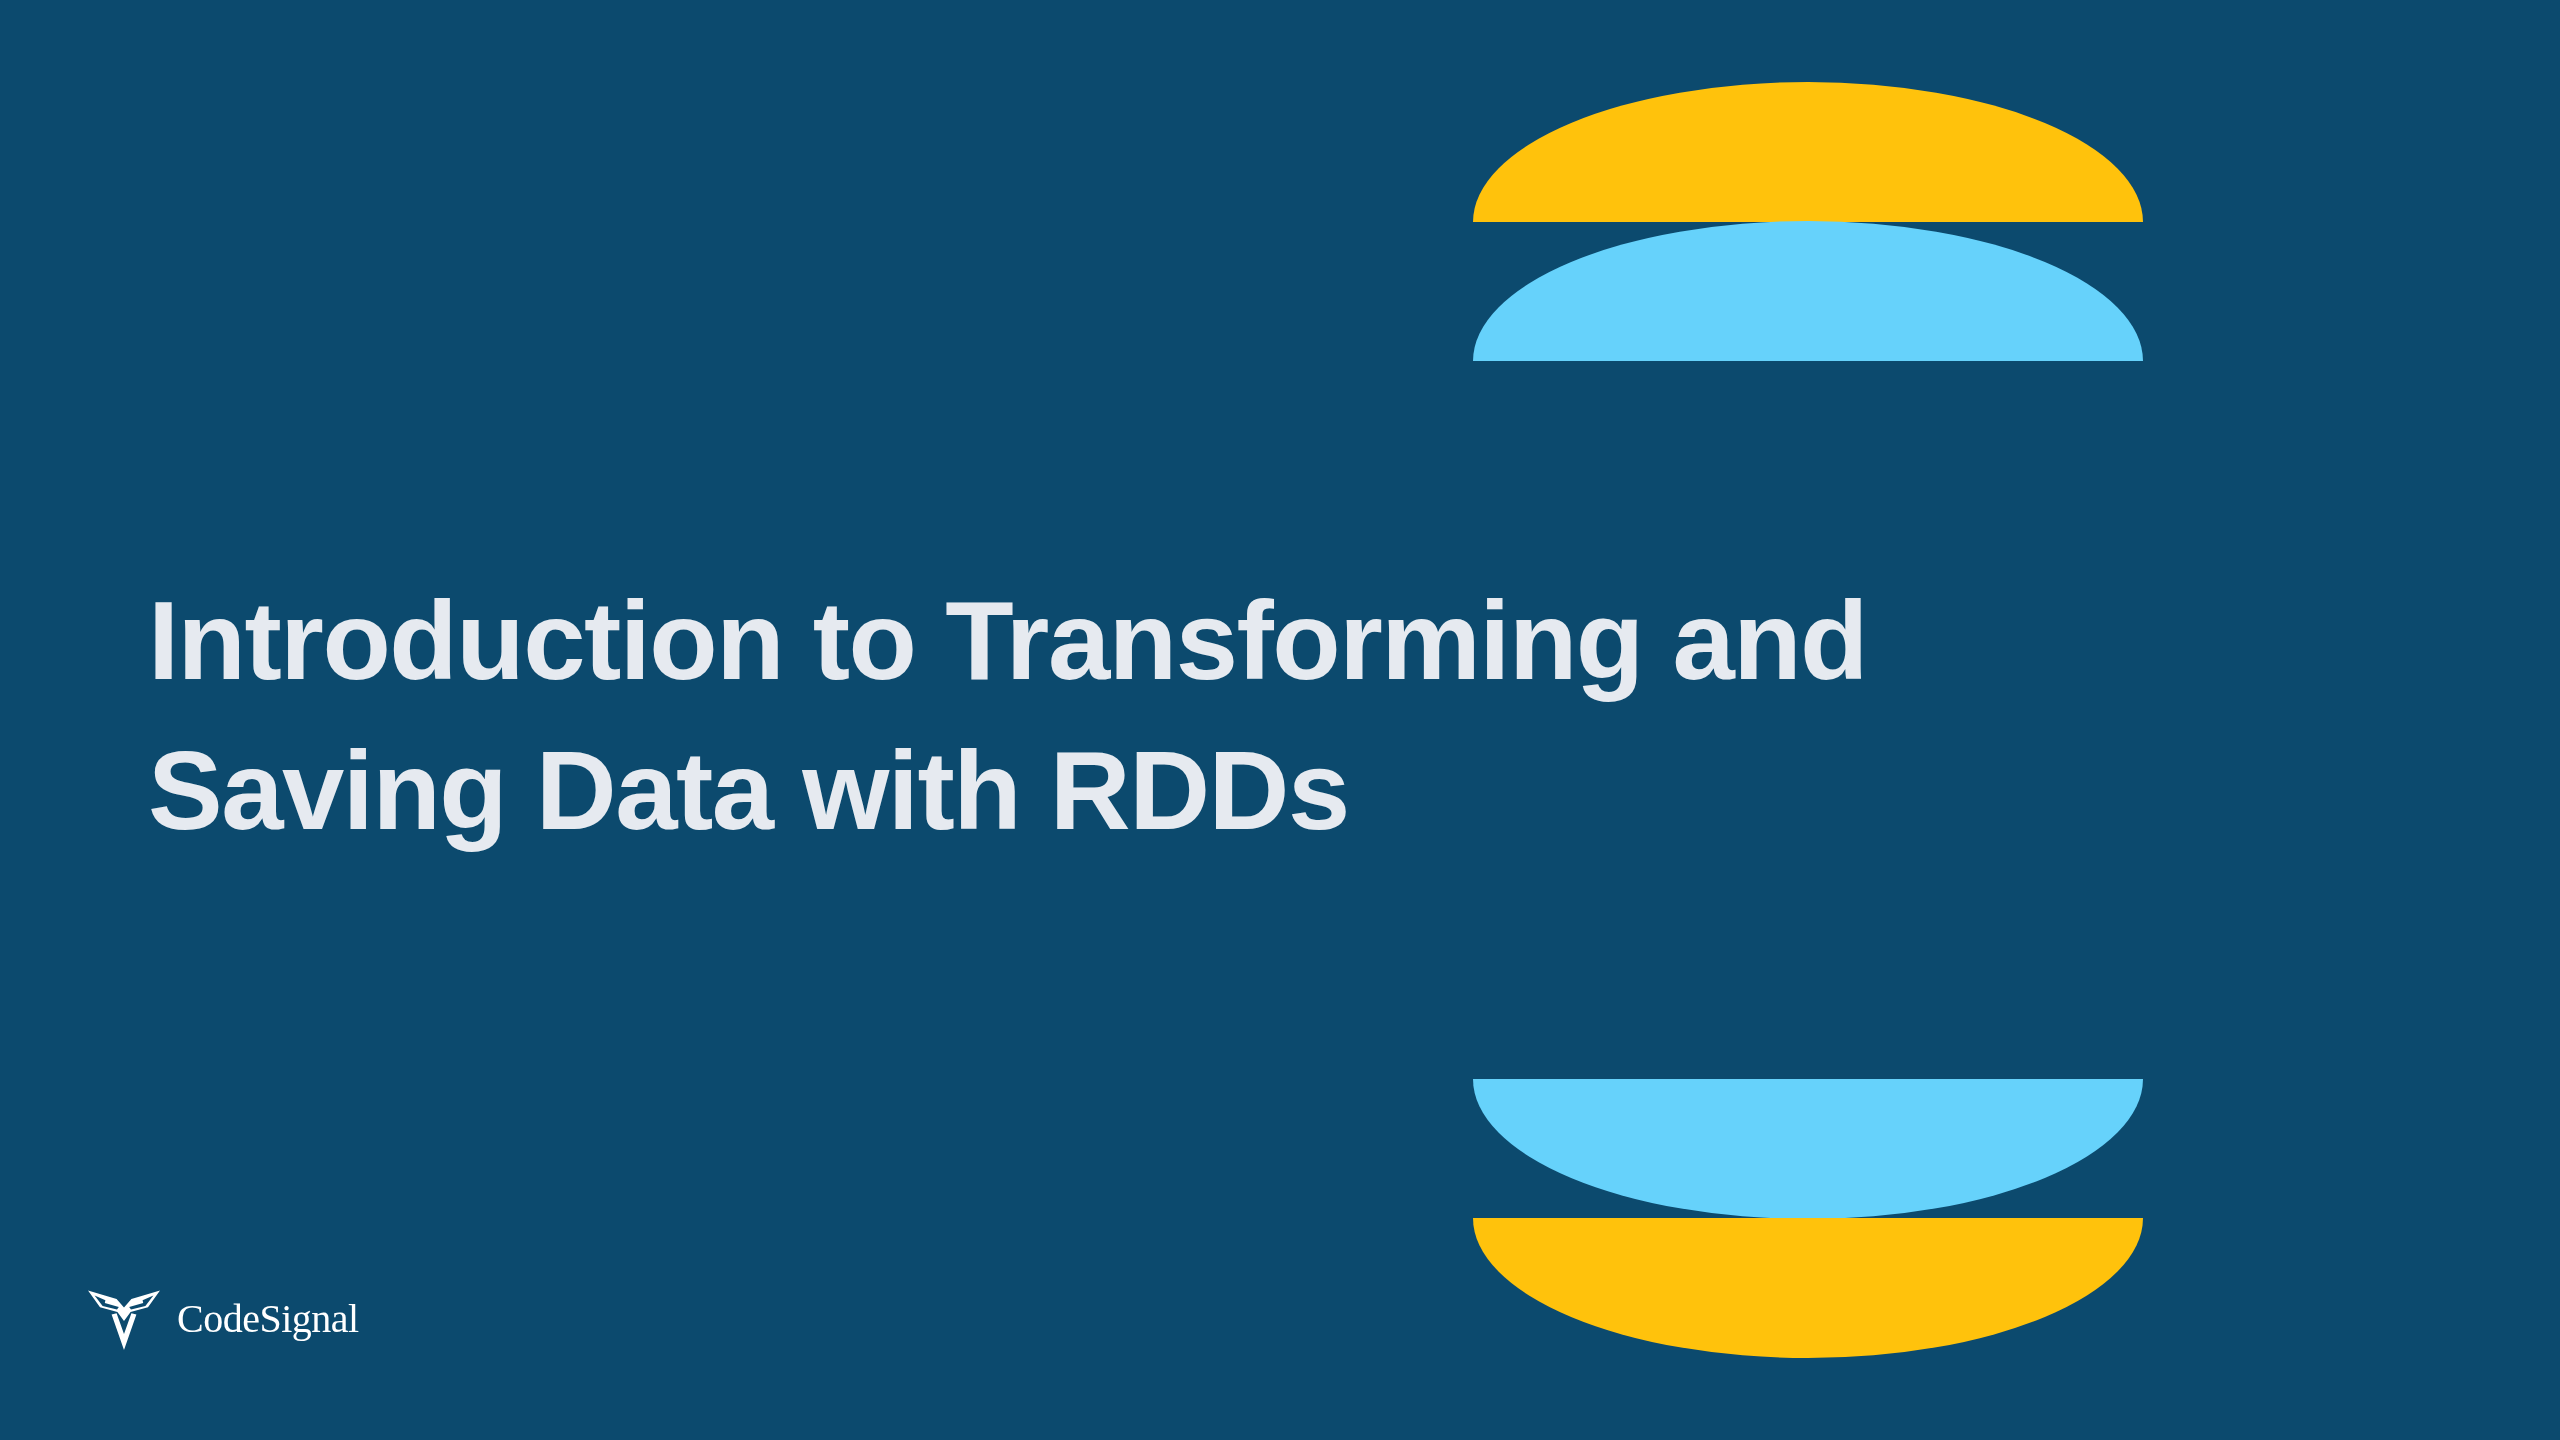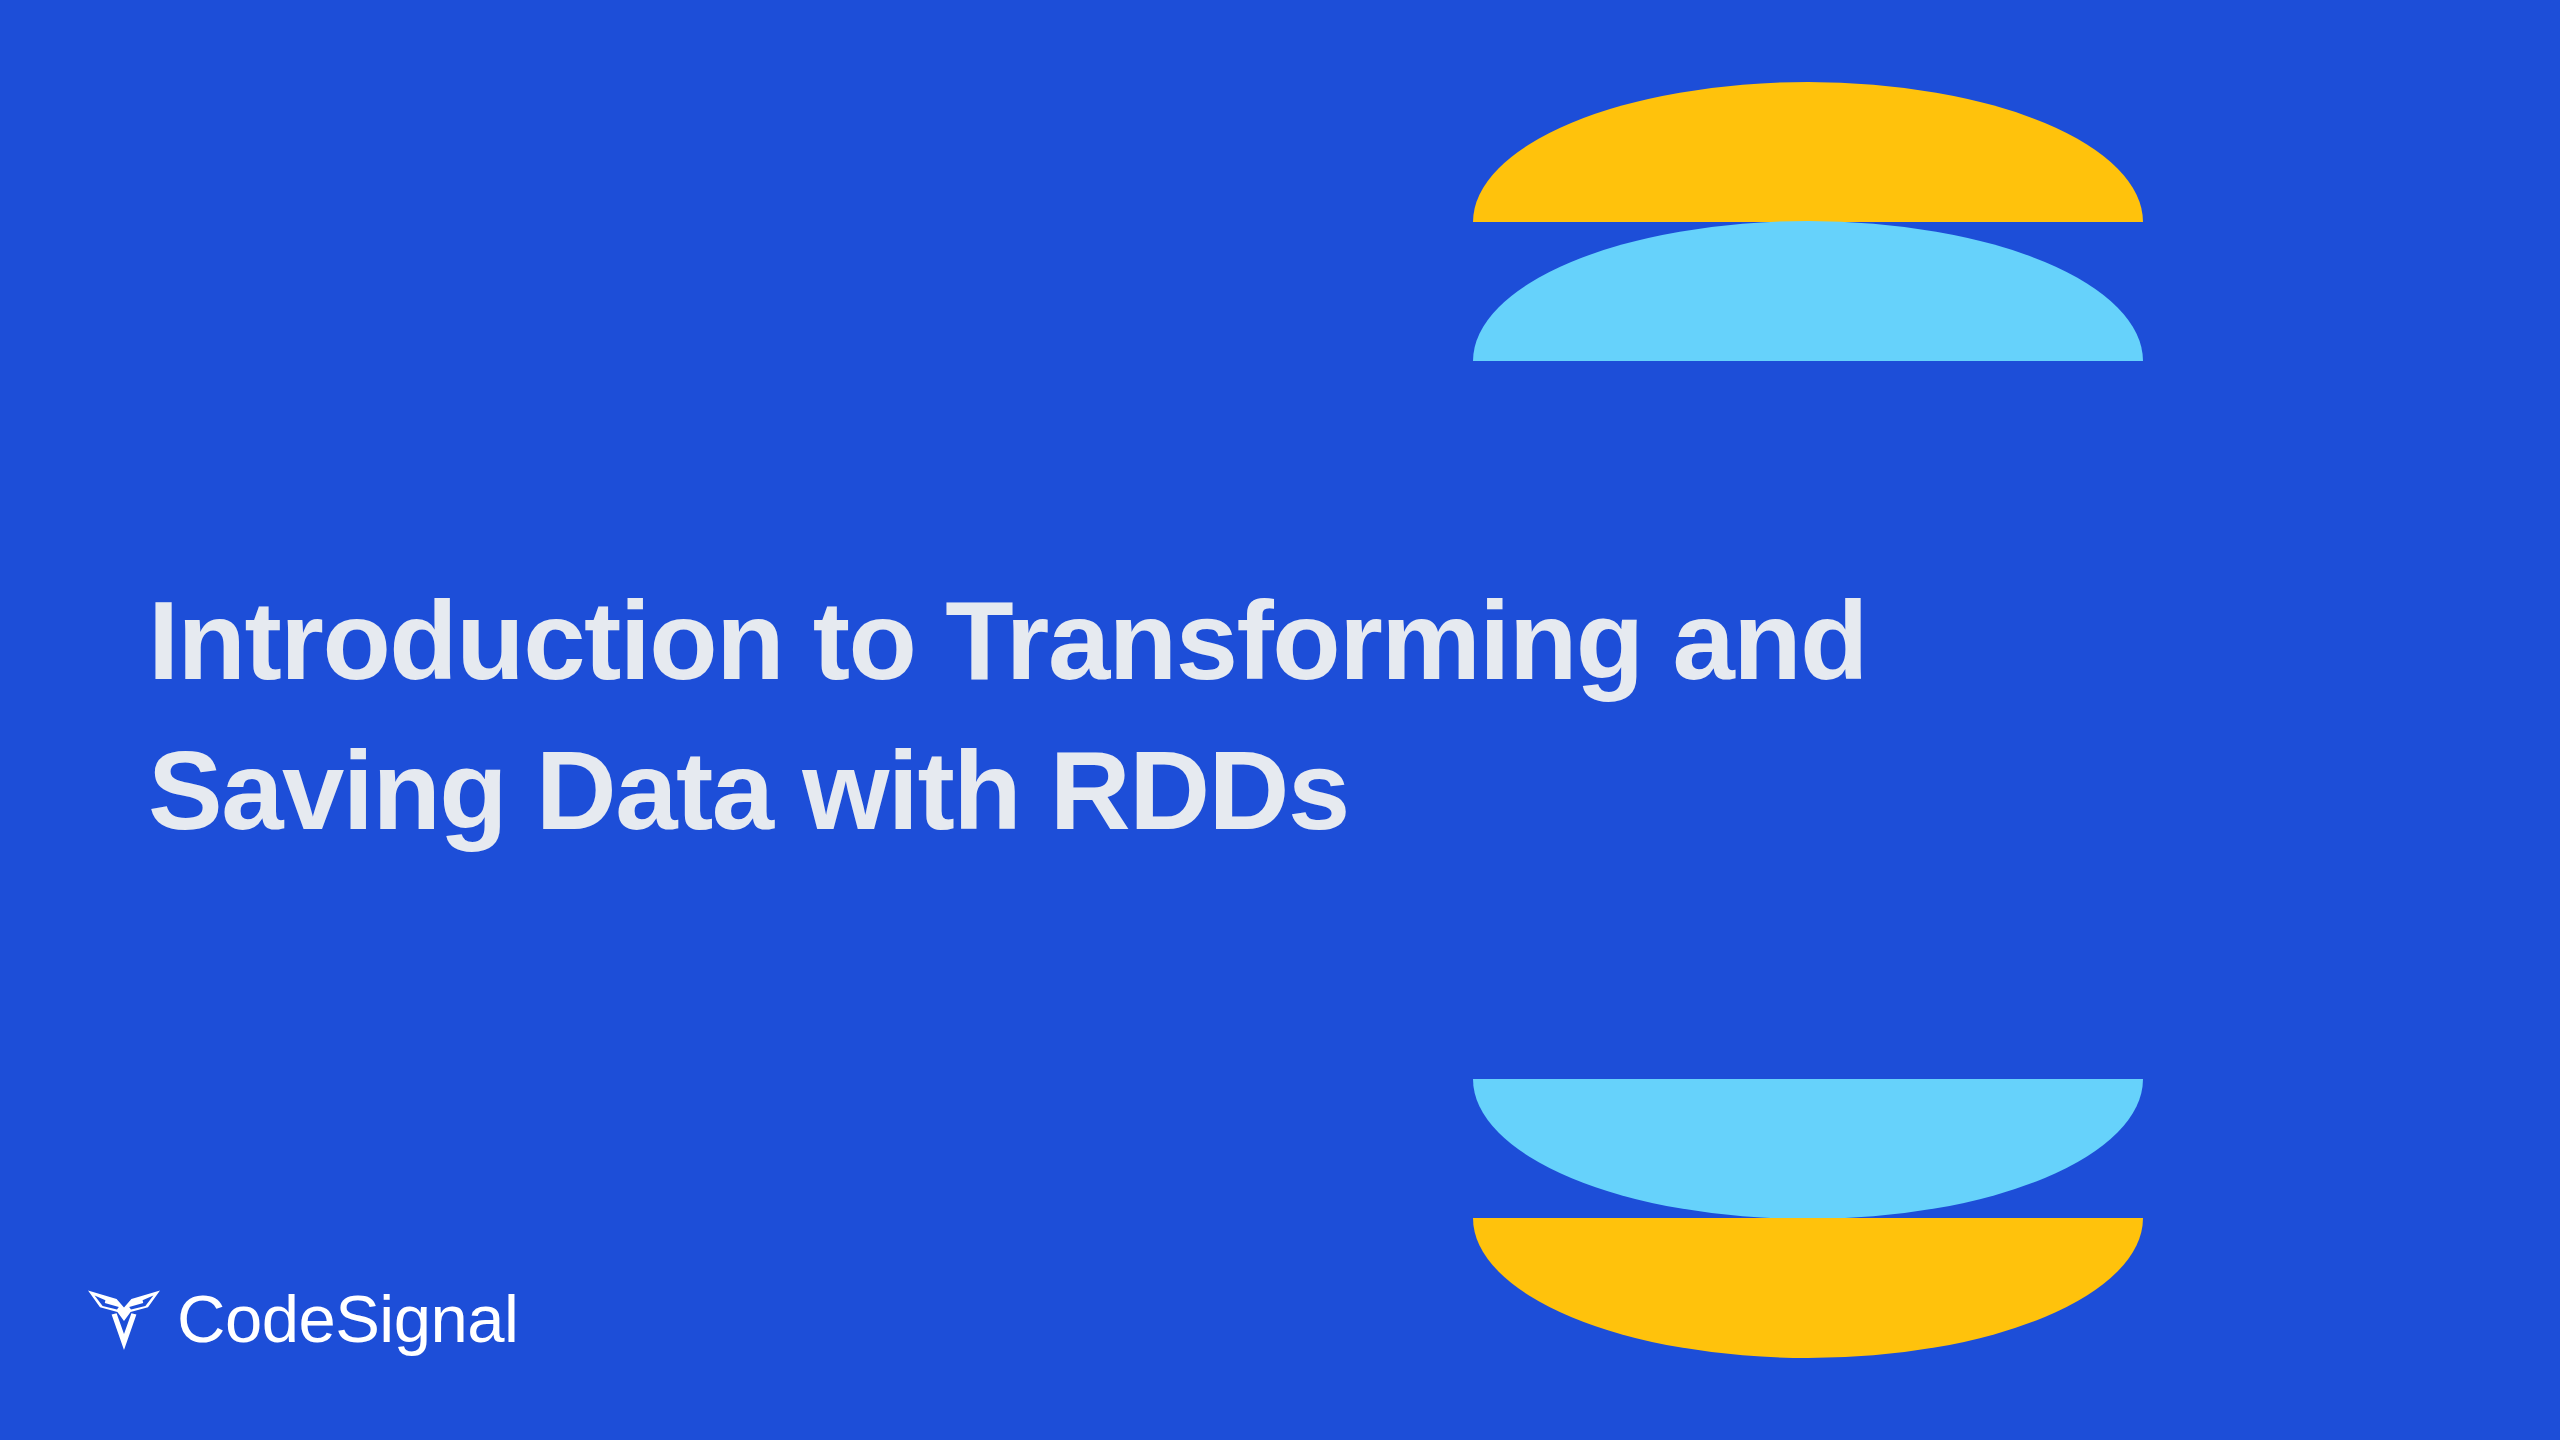--- a/index.html
+++ b/index.html
@@ -15,21 +15,21 @@
     background: #111827;
     font-family: "Liberation Sans", sans-serif;
     position: relative;
   }
 
   #slide {
     position: absolute;
     inset: 0;
     width: 2560px;
     height: 1440px;
-    background: #1d4ed8;
+    background: #0c4a6e;
     overflow: hidden;
   }
 
   
   .deco {
     position: absolute;
     width: 670px;
     pointer-events: none;
   }
 
@@ -111,23 +111,23 @@
 
   #logo-mark {
     width: 72px;
     height: 62px;
     display: block;
     flex: 0 0 auto;
   }
 
   #logo-wordmark {
     color: #FFFFFF;
-    font-family: Liberation Sans, sans-serif;
+    font-family: Liberation Serif, serif;
     font-weight: 400;
-    font-size: 67px;
+    font-size: 40px;
     line-height: 56px;
     letter-spacing: -0.5px;
     white-space: nowrap;
   }
 </style>
 </head>
 <body>
 
 <div id="slide">
 

